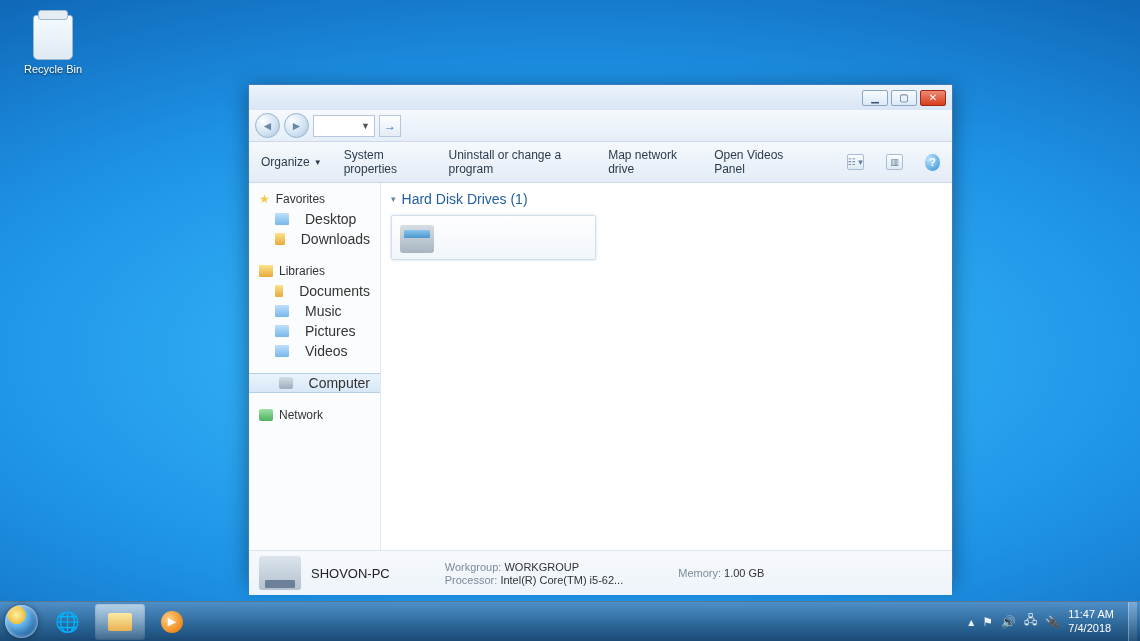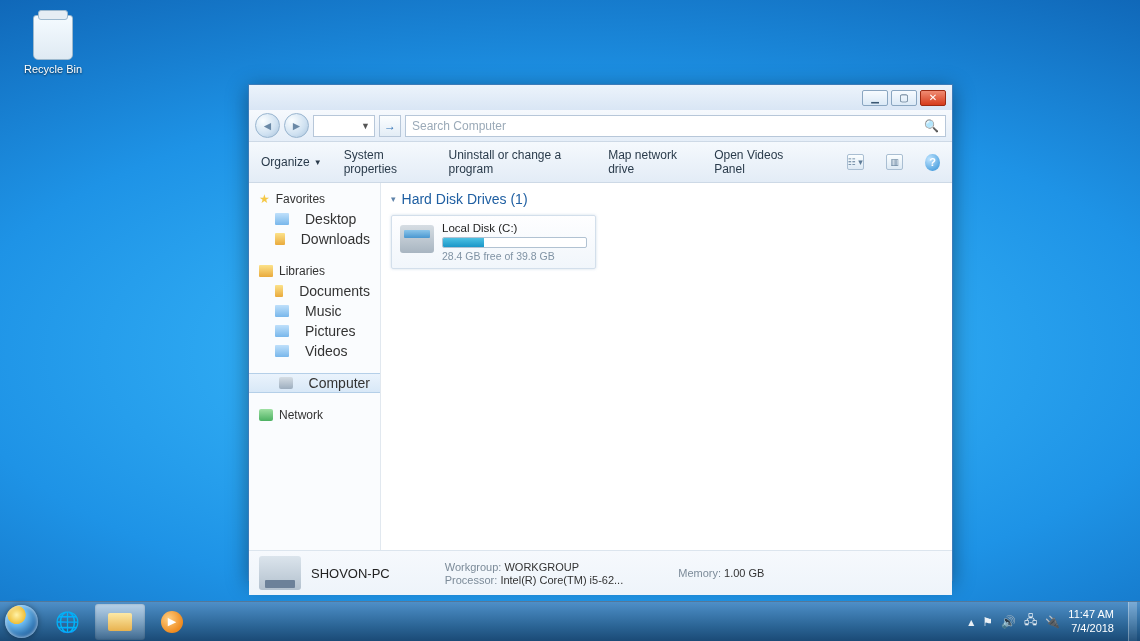--- a/index.html
+++ b/index.html
@@ -65,21 +65,21 @@
 
 .taskbar{position:absolute;left:0;right:0;bottom:0;height:40px;background:linear-gradient(#4e8fc8 0%,#2c6697 60%,#1a4a76 100%);display:flex;align-items:center;padding:0;border-top:1px solid rgba(255,255,255,.25);}
 .start-orb{width:42px;height:40px;display:flex;align-items:center;justify-content:center;}
 .orb{width:33px;height:33px;border-radius:50%;background:radial-gradient(circle at 35% 30%,#fff2a8,#efc03a 28%,#6fbdf3 30%,#2568a7 70%);box-shadow:inset 0 0 4px rgba(255,255,255,.8),0 0 6px rgba(0,0,0,.4);}
 .task-item{width:50px;height:36px;margin:0 1px;border-radius:3px;display:flex;align-items:center;justify-content:center;}
 .task-item.active{background:linear-gradient(rgba(255,255,255,.6),rgba(255,255,255,.15));box-shadow:inset 0 0 2px rgba(0,0,0,.25);}
 .task-ie{font-size:20px;}
 .task-exp{width:24px;height:18px;background:linear-gradient(#fce9a6,#e8b24f);border-radius:2px;}
 .task-wmp{width:22px;height:22px;border-radius:50%;background:radial-gradient(circle at 35% 35%,#ffcf82,#ef8b1f 70%);display:flex;align-items:center;justify-content:center;color:#fff;font-size:11px;}
 .tray{margin-left:auto;display:flex;align-items:center;gap:8px;padding:0 3px 0 10px;color:#fff;font-size:11px;}
-.tray .clock{text-align:right;line-height:1.2;padding-right:6px;}
+.tray .clock{text-align:left;line-height:1.2;padding-right:6px;}
 .tray .show-dt{width:9px;height:40px;background:linear-gradient(rgba(255,255,255,.25),rgba(255,255,255,.05));border-left:1px solid rgba(255,255,255,.3);}
 .tray-icon{font-size:12px;opacity:.9;}
 </style>
 </head>
 <body>
 
 <div class="desktop-icon">
   <div class="bin"></div>
   <div>Recycle Bin</div>
 </div>
@@ -89,24 +89,20 @@
     <div class="win-btn">▁</div>
     <div class="win-btn">▢</div>
     <div class="win-btn win-close">✕</div>
   </div>
 
   <div class="nav-row">
     <div class="nav-btn">◄</div>
     <div class="nav-btn">►</div>
     <div class="addr-dropdown">▼</div>
     <div class="go-btn">→</div>
-    <div class="search-box">
-      <span>Search Computer</span>
-      <span class="sicon">🔍</span>
-    </div>
   </div>
 
   <div class="toolbar">
     <span class="tb-item">
         <span>Organize</span> 
         <span style="font-size:8px;">▼</span>
       </span>
     <span class="tb-item">System properties</span>
     <span class="tb-item">Uninstall or change a program</span>
     <span class="tb-item">Map network drive</span>
@@ -164,27 +160,20 @@
         </div>
     </div>
 
     <div class="content">
       <div class="section-head">
         <span class="tri">▾</span>
         <span>Hard Disk Drives (1)</span>
       </div>
       <div class="drive-card">
         <div class="drive-icon"></div>
-        <div class="drive-info">
-          <div class="drive-name">Local Disk (C:)</div>
-          <div class="drive-bar">
-              <div class="drive-fill" id="drive-fill" style="width: 29%;"></div>
-            </div>
-          <div class="drive-stats">28.4 GB free of 39.8 GB</div>
-        </div>
       </div>
     </div>
   </div>
 
   <div class="details">
     <div class="picon"></div>
     <div class="detail-grid">
       <div class="det-col">
         <span class="pcname">SHOVON-PC</span>
       </div>

